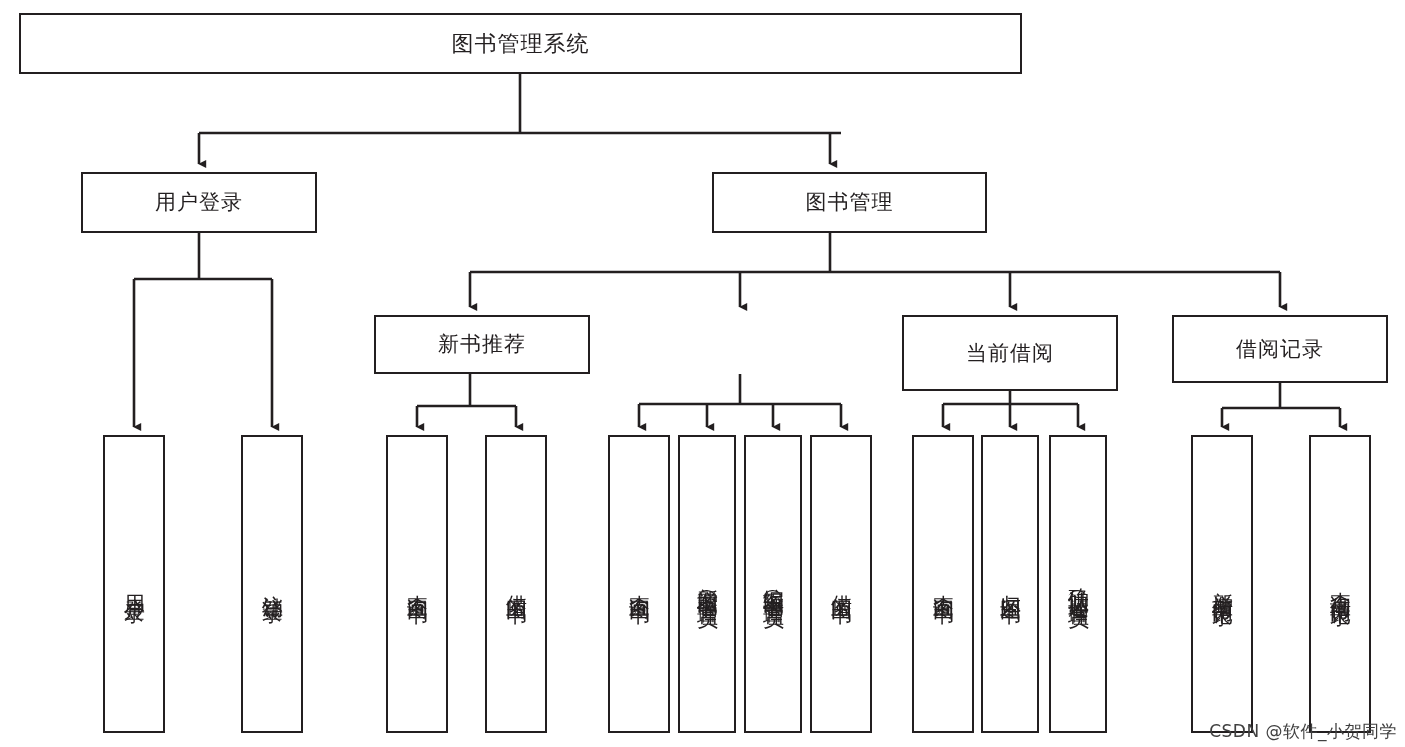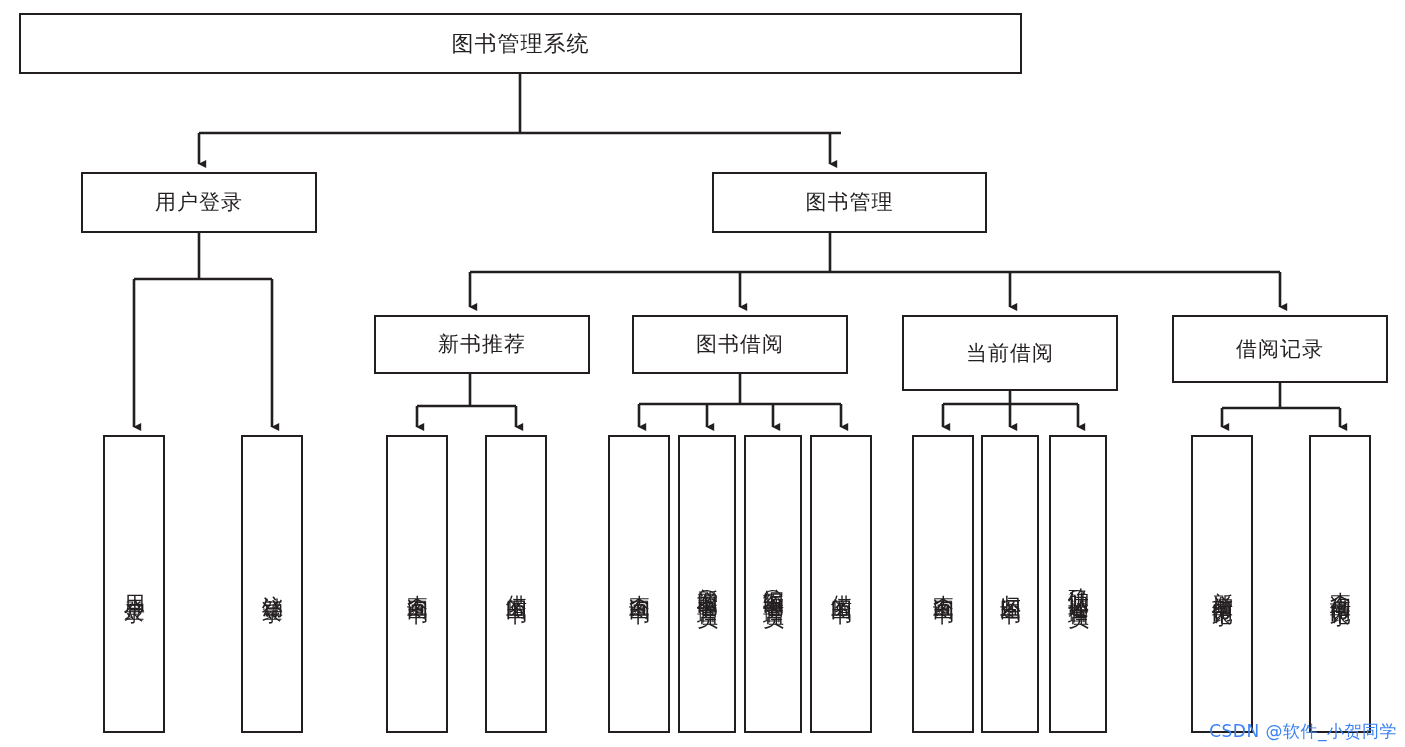--- a/index.html
+++ b/index.html
@@ -60,21 +60,21 @@
     top: 0;
     width: 1405px;
     height: 747px;
     pointer-events: none;
   }
   #watermark {
     position: absolute;
     right: 8px;
     bottom: 4px;
     font-size: 17px;
-    color: #3b82f6;
+    color: #404040;
     white-space: nowrap;
     letter-spacing: 0.5px;
   }
 </style>
 </head>
 <body>
 
 <div id="canvas">
 
   <svg id="edges" viewBox="0 0 1405 747" xmlns="http://www.w3.org/2000/svg">
@@ -137,23 +137,20 @@
   </div>
 
   <div class="node h" style="left:712px; top:172px; width:275px; height:61px;">
     <span>图书管理</span>
   </div>
 
   <div class="node h" style="left:362px; top:315px; width:216px; height:59px;margin-left:12px;">
     <span>新书推荐</span>
   </div>
 
-  <div class="node h" style="left:632px; top:315px; width:216px; height:59px;">
-    <span>图书借阅</span>
-  </div>
 
   <div class="node h" style="left:902px; top:315px; width:216px; height:76px;">
     <span>当前借阅</span>
   </div>
 
   <div class="node h" style="left:1172px; top:315px; width:216px; height:68px;">
     <span>借阅记录</span>
   </div>
 
   <div class="node v" style="left:103px; top:435px; width:62px; height:298px;">

